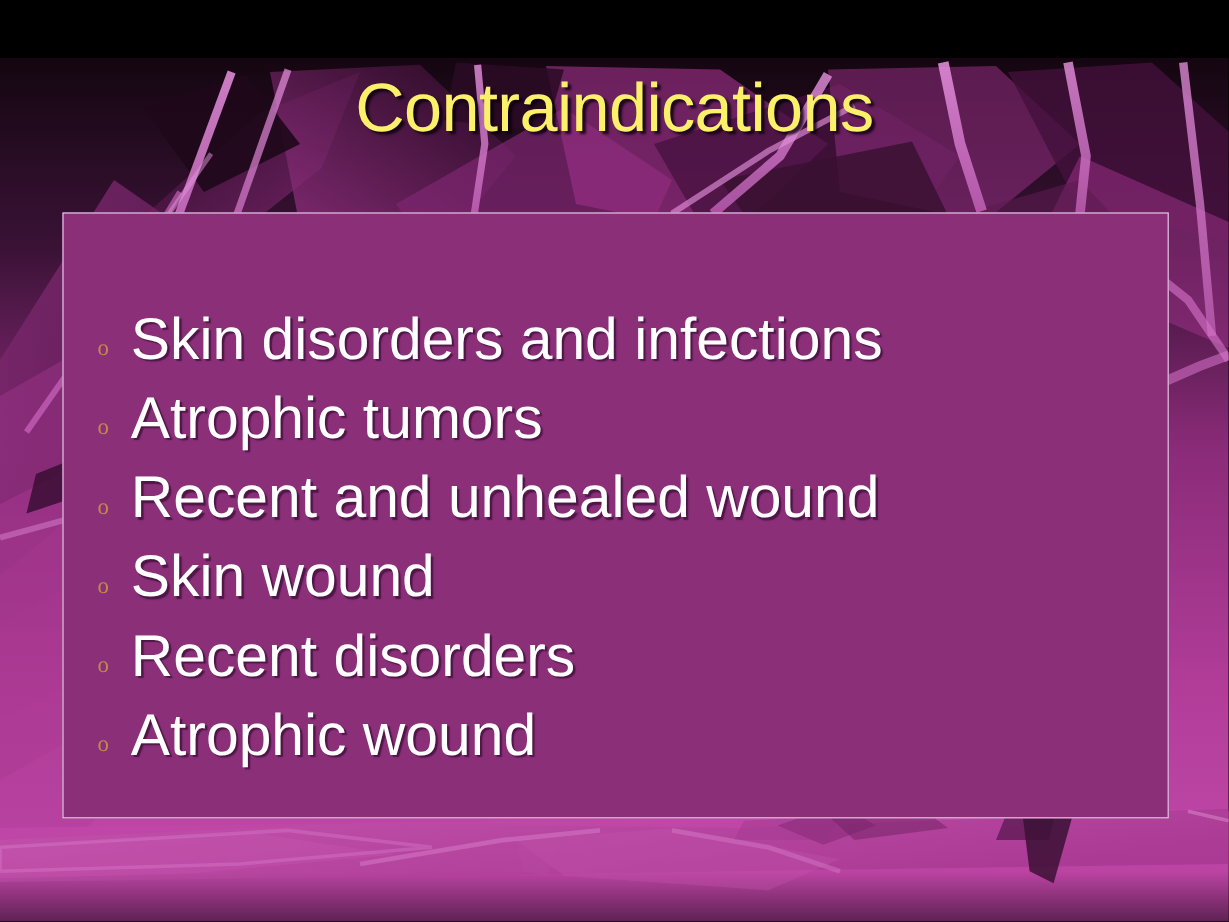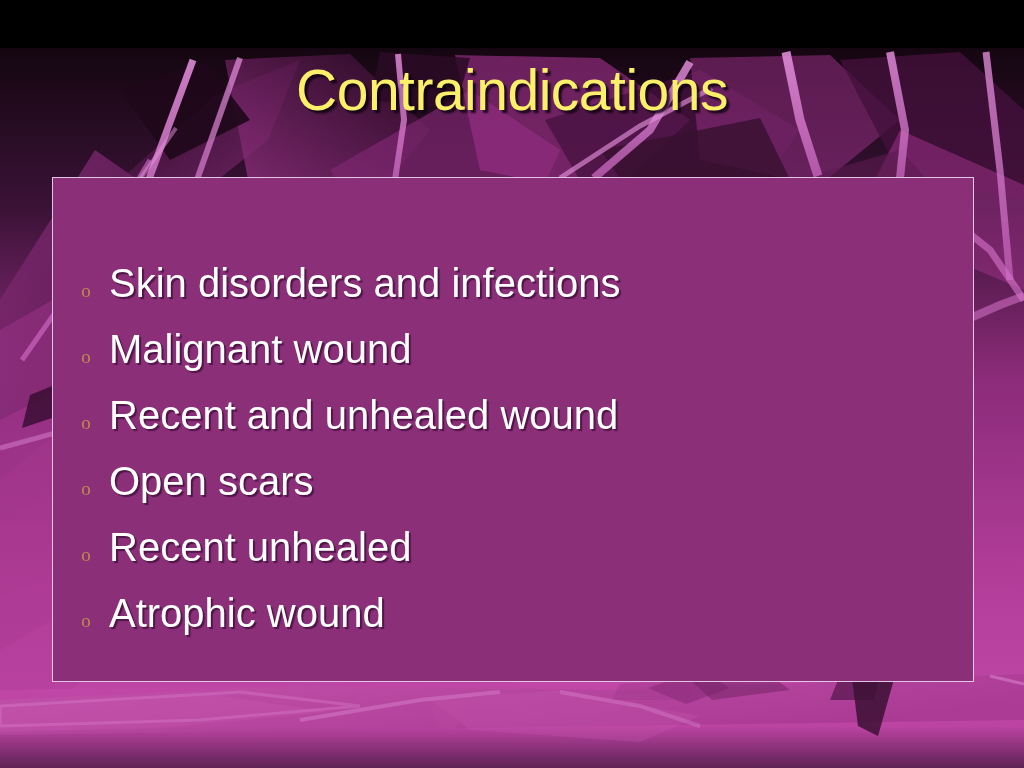--- a/index.html
+++ b/index.html
@@ -84,21 +84,21 @@
     flex: 0 0 46px;
     text-align: center;
     font-size: 19px;
     line-height: 1;
     color: #C08A4C;
     font-family: "Liberation Serif", serif;
     position: relative;
     top: 7px;
   }
   .bullet-text {
-    font-size: 40px;
+    font-size: 49px;
     line-height: 1;
     color: #FFFFFF;
     text-shadow: 2px 2px 1px rgba(30,0,30,0.55);
     white-space: nowrap;
   }
 </style>
 </head>
 <body>
 
 <div id="slide">
@@ -200,36 +200,36 @@
   <div id="content-box">
     <ul id="bullet-list">
 
       <li class="bullet-row">
         <span class="bullet-mark">o</span>
         <span class="bullet-text">Skin disorders and infections</span>
       </li>
 
       <li class="bullet-row">
         <span class="bullet-mark">o</span>
-        <span class="bullet-text">Malignant wound</span>
+        <span class="bullet-text">Atrophic tumors</span>
       </li>
 
       <li class="bullet-row">
         <span class="bullet-mark">o</span>
         <span class="bullet-text">Recent and unhealed wound</span>
       </li>
 
       <li class="bullet-row">
         <span class="bullet-mark">o</span>
-        <span class="bullet-text">Open scars</span>
-      </li>
-
-      <li class="bullet-row">
-        <span class="bullet-mark">o</span>
-        <span class="bullet-text">Recent unhealed</span>
+        <span class="bullet-text">Skin wound</span>
+      </li>
+
+      <li class="bullet-row">
+        <span class="bullet-mark">o</span>
+        <span class="bullet-text">Recent disorders</span>
       </li>
 
       <li class="bullet-row">
         <span class="bullet-mark">o</span>
         <span class="bullet-text">Atrophic wound</span>
       </li>
 
     </ul>
   </div>
 

